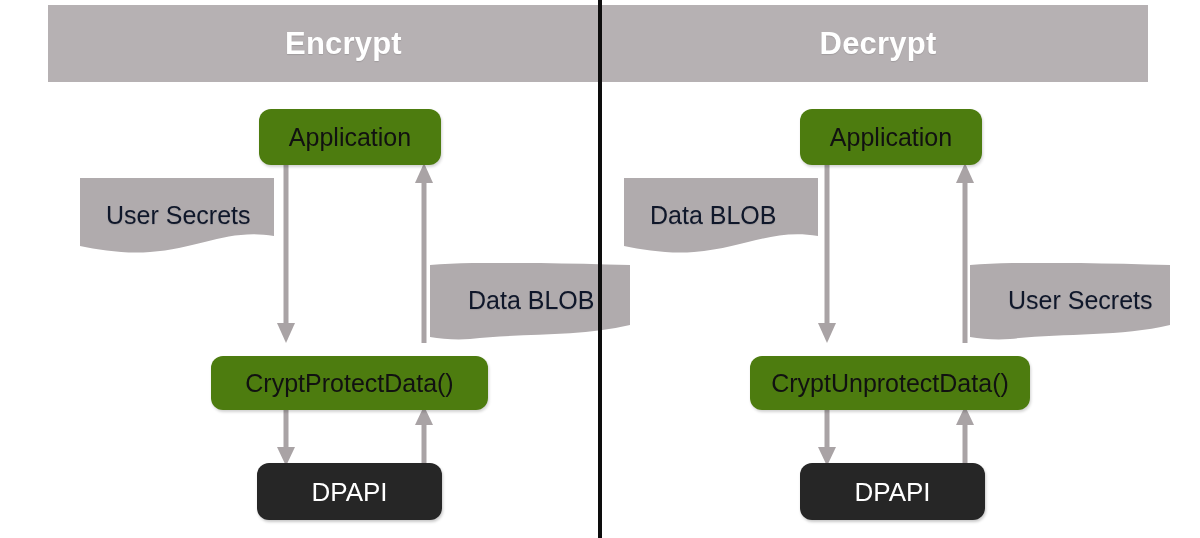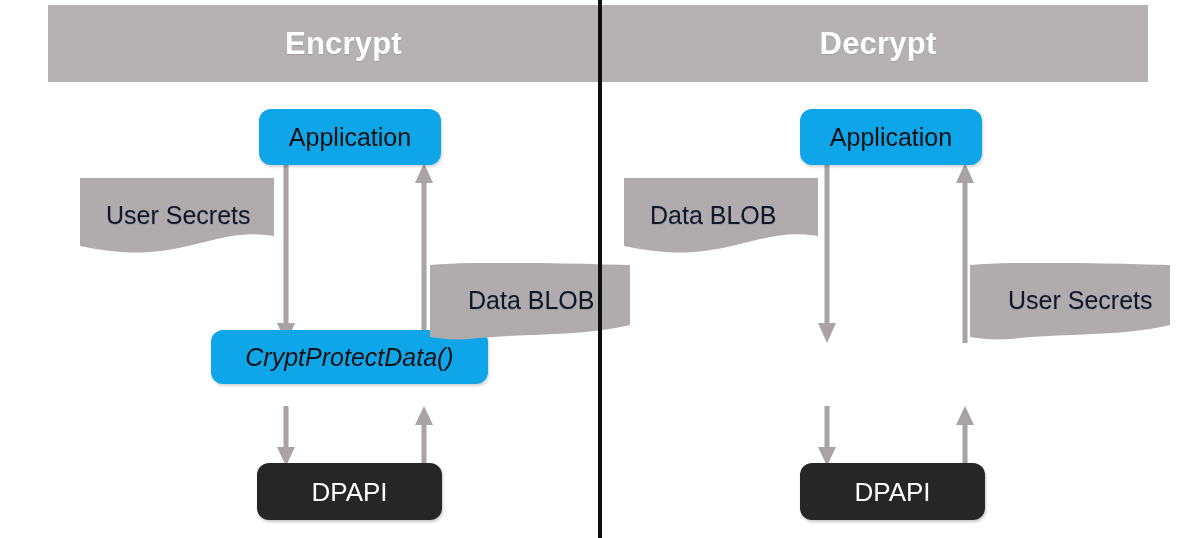--- a/index.html
+++ b/index.html
@@ -61,38 +61,38 @@
   .node {
     position: absolute;
     display: flex;
     align-items: center;
     justify-content: center;
     border-radius: 12px;
     box-sizing: border-box;
     z-index: 4;
   }
   .node-light {
-    background: #0ea5e9;
+    background: #4d7c0f;
     color: #111111;
     box-shadow: 1px 2px 3px rgba(0,0,0,0.18);
   }
   .node-dark {
     background: #262626;
     color: #ffffff;
     box-shadow: 1px 2px 3px rgba(0,0,0,0.22);
   }
   .node-label {
     font-size: 25px;
     line-height: 1;
     white-space: nowrap;
   }
   .node-dark .node-label { font-size: 26px; }
 
   .box-app   { width: 182px; height: 56px; top: 109px; }
-  .box-api   { height: 54px; top: 330px; font-style: italic; }
+  .box-api   { height: 54px; top: 356px; }
   .box-dpapi { width: 185px; height: 57px; top: 463px; }
 
   
   .panel-left .box-app   { left: 215px; }
   .panel-left .box-api   { left: 167px; width: 277px; }
   .panel-left .box-dpapi { left: 213px; }
   
   .panel-right .box-app   { left: 200px; }
   .panel-right .box-api   { left: 150px; width: 280px; }
   .panel-right .box-dpapi { left: 200px; }
@@ -235,20 +235,23 @@
       </svg>
       <span class="banner-text">Data BLOB</span>
     </div>
     <div class="banner banner-lower">
       <svg width="200" height="80" viewBox="0 0 200 80">
         <path d="M0,2 C50,-2 120,0 200,2 V62 C150,74 90,70 40,76 C26,77 12,76 0,74 Z" fill="#b0abad"></path>
       </svg>
       <span class="banner-text">User Secrets</span>
     </div>
 
+    <div class="node node-light box-api">
+      <span class="node-label">CryptUnprotectData()</span>
+    </div>
 
     <div class="arrow arrow-api-down">
       <svg width="20" height="60" viewBox="0 0 20 60">
         <rect x="7.5" y="0" width="5" height="44" fill="#a9a3a5"></rect>
         <polygon points="10,60 1,41 19,41" fill="#a9a3a5"></polygon>
       </svg>
     </div>
     <div class="arrow arrow-api-up">
       <svg width="20" height="60" viewBox="0 0 20 60">
         <rect x="7.5" y="16" width="5" height="44" fill="#a9a3a5"></rect>

